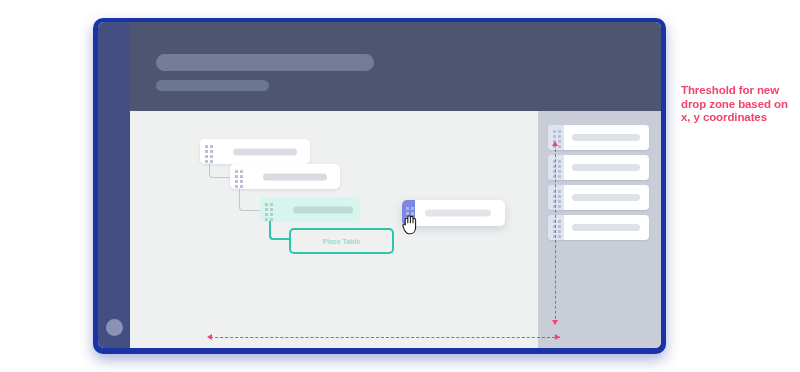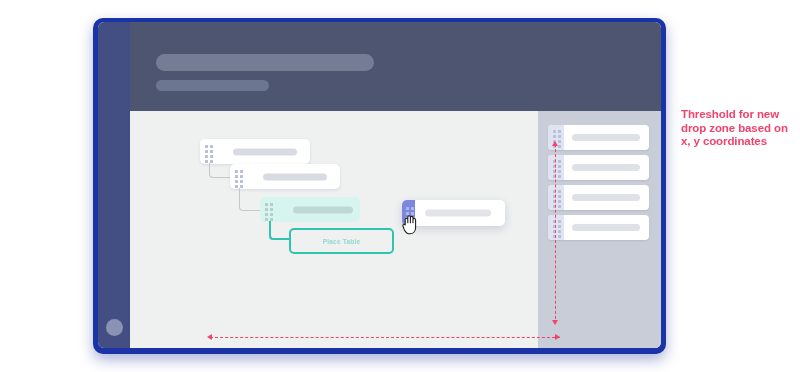--- a/index.html
+++ b/index.html
@@ -309,21 +309,21 @@
   }
   #arrow-v-top    { left: 421.5px; top: 30px; }
   #arrow-v-bottom { left: 421.5px; top: 209px; }
   #arrow-h-left   { left: 77px;  top: 222.5px; }
   #arrow-h-right  { left: 425px; top: 222.5px; }
 
   
   #annotation {
     position: absolute;
     left: 681px;
-    top: 108px;
+    top: 84px;
     width: 112px;
     color: #f2436b;
     font-size: 11.5px;
     font-weight: bold;
     line-height: 13.5px;
     letter-spacing: -0.1px;
   }
 </style>
 </head>
 <body>

